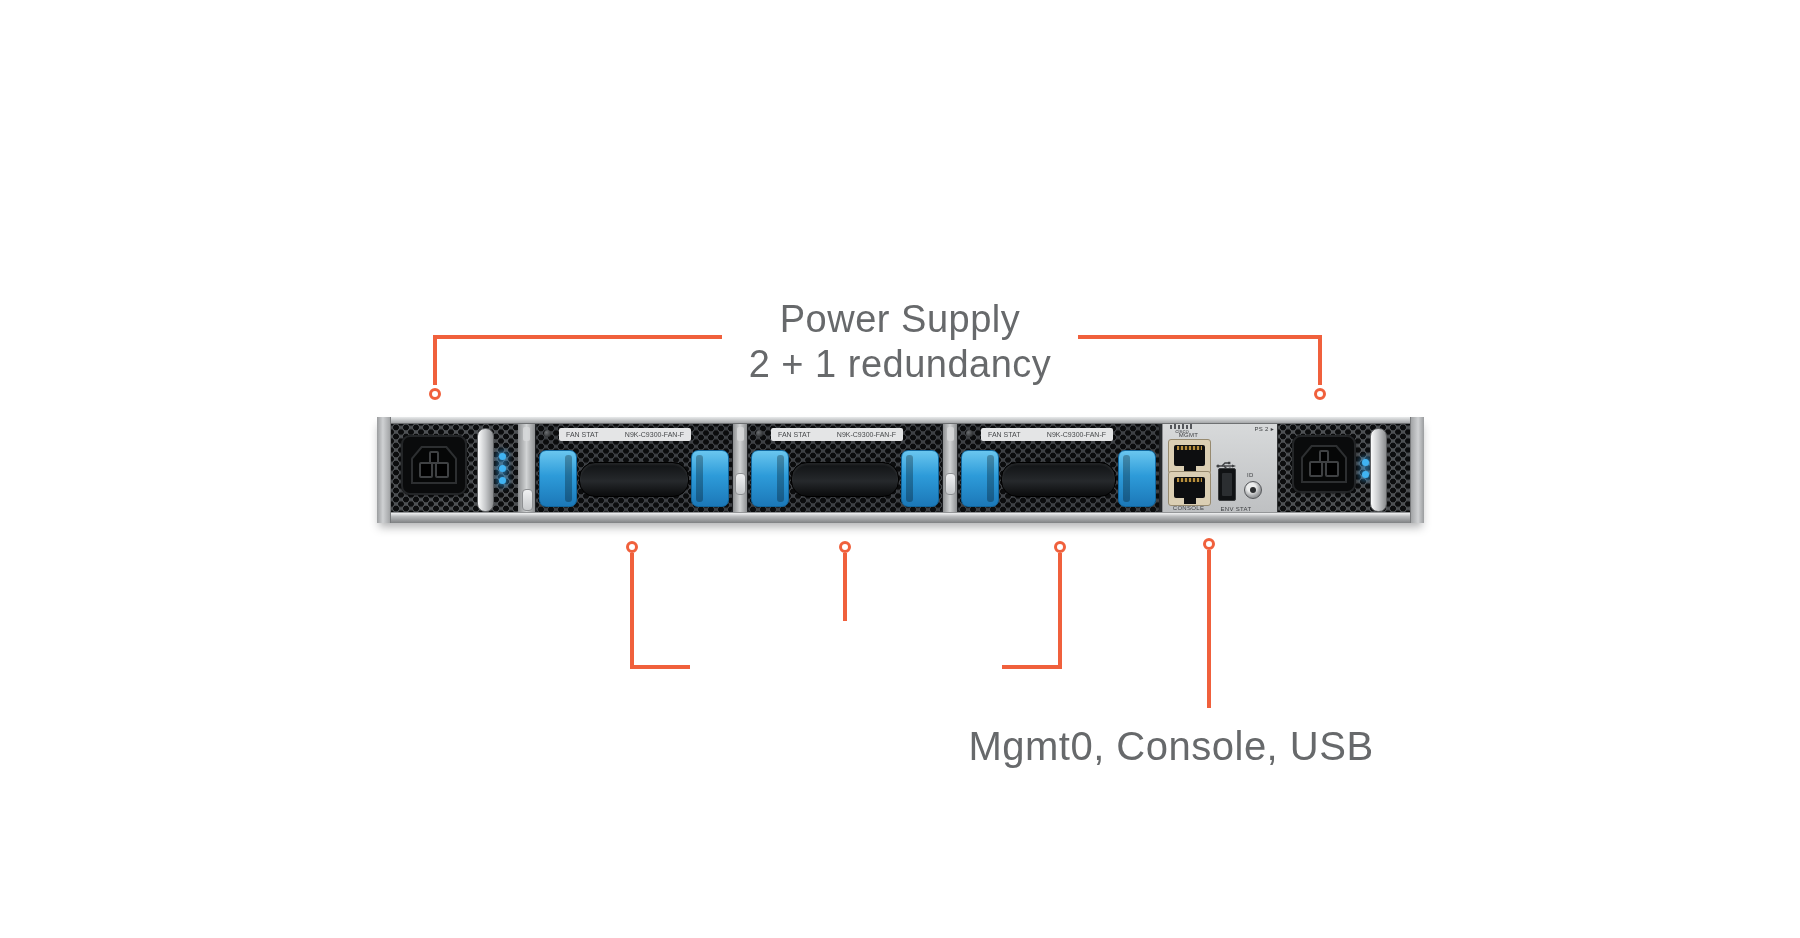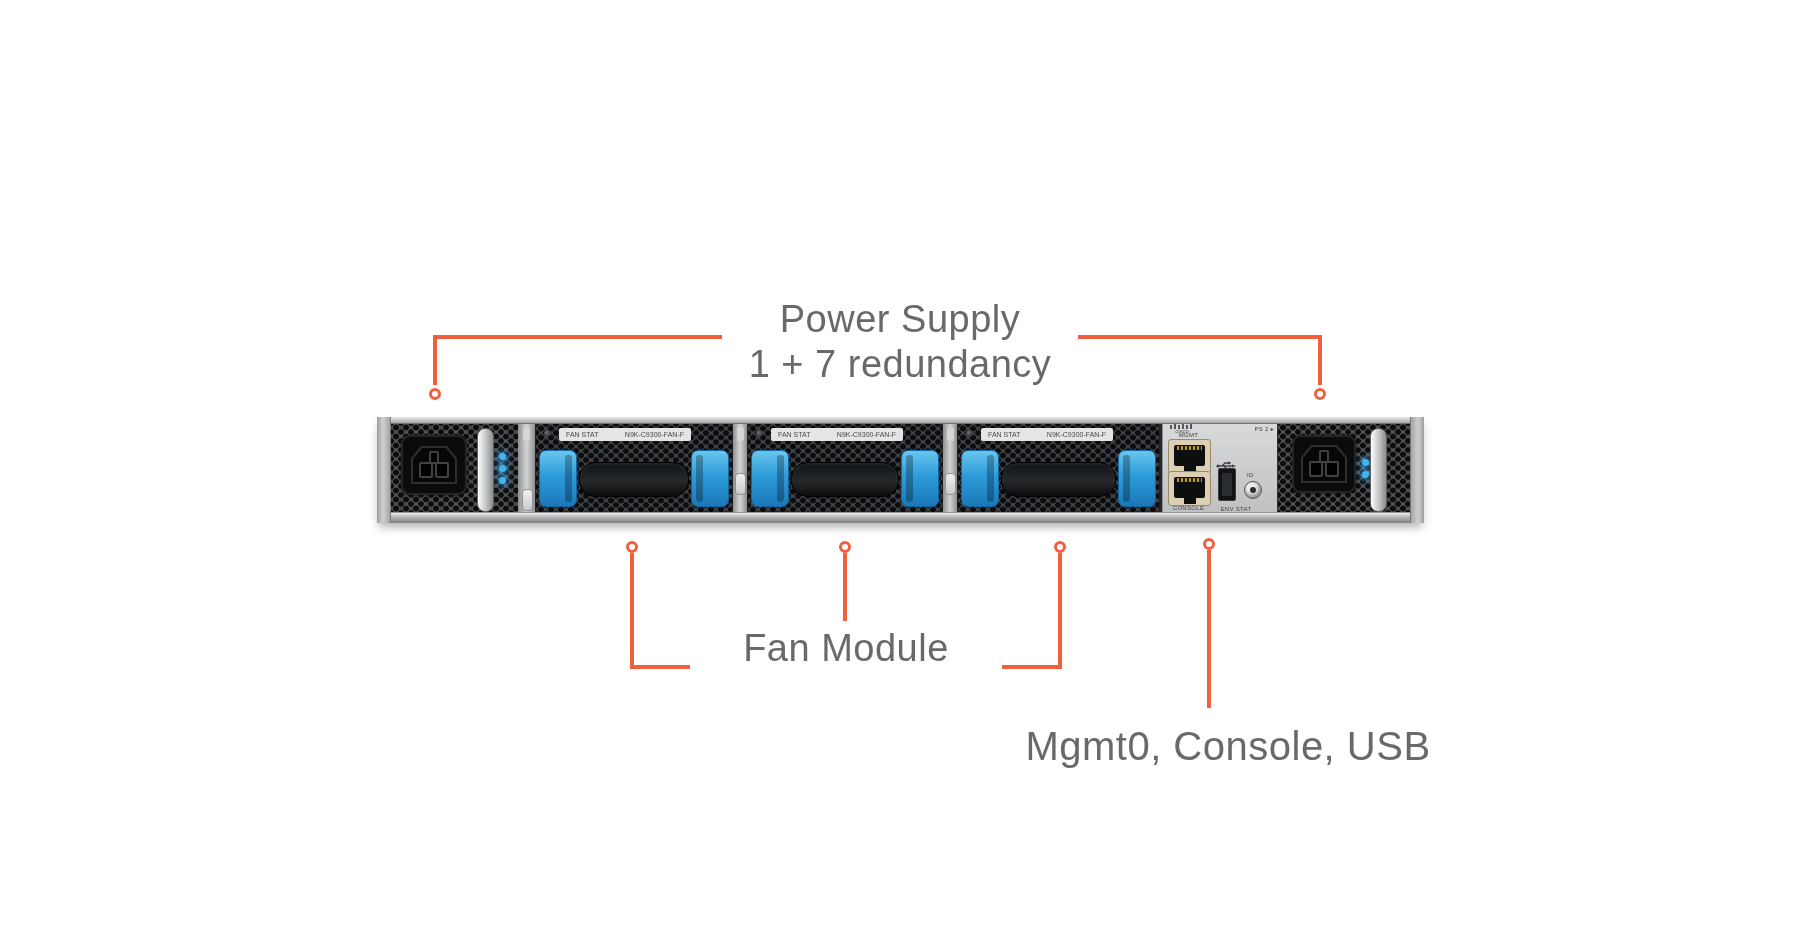--- a/index.html
+++ b/index.html
@@ -113,38 +113,37 @@
 <div class="stage">
 
   <div class="c-line" style="left:433px;top:335px;width:289px;height:4px;"></div>
   <div class="c-line" style="left:433px;top:339px;width:4px;height:46px;"></div>
   <div class="c-dot" style="left:429px;top:388px;"></div>
   <div class="c-line" style="left:1078px;top:335px;width:244px;height:4px;"></div>
   <div class="c-line" style="left:1318px;top:339px;width:4px;height:46px;"></div>
   <div class="c-dot" style="left:1314px;top:388px;"></div>
   <div class="label" style="left:600px;top:297px;width:600px;">
     <div>Power Supply</div>
-    <div>1 + 7 redundancy</div>
+    <div>2 + 1 redundancy</div>
   </div>
 
   <div class="c-dot" style="left:626px;top:541px;"></div>
   <div class="c-line" style="left:630px;top:553px;width:4px;height:112px;"></div>
   <div class="c-line" style="left:630px;top:665px;width:60px;height:4px;"></div>
   <div class="c-dot" style="left:839px;top:541px;"></div>
   <div class="c-line" style="left:843px;top:553px;width:4px;height:68px;"></div>
   <div class="c-dot" style="left:1054px;top:541px;"></div>
   <div class="c-line" style="left:1058px;top:553px;width:4px;height:112px;"></div>
   <div class="c-line" style="left:1002px;top:665px;width:60px;height:4px;"></div>
   <div class="label" style="left:546px;top:626px;width:600px;">
-    <div>Fan Module</div>
   </div>
 
   <div class="c-dot" style="left:1203px;top:538px;"></div>
   <div class="c-line" style="left:1207px;top:550px;width:4px;height:158px;"></div>
-  <div class="label label-mgmt" style="left:928px;top:723px;width:600px;">
+  <div class="label label-mgmt" style="left:871px;top:723px;width:600px;">
     <div>Mgmt0, Console, USB</div>
   </div>
 
   <div class="chassis">
 
     <div class="fanbay"></div>
 
     <div class="psu-plate psu1 hexplate">
       <div class="inlet inlet1">
         <div class="socket">

